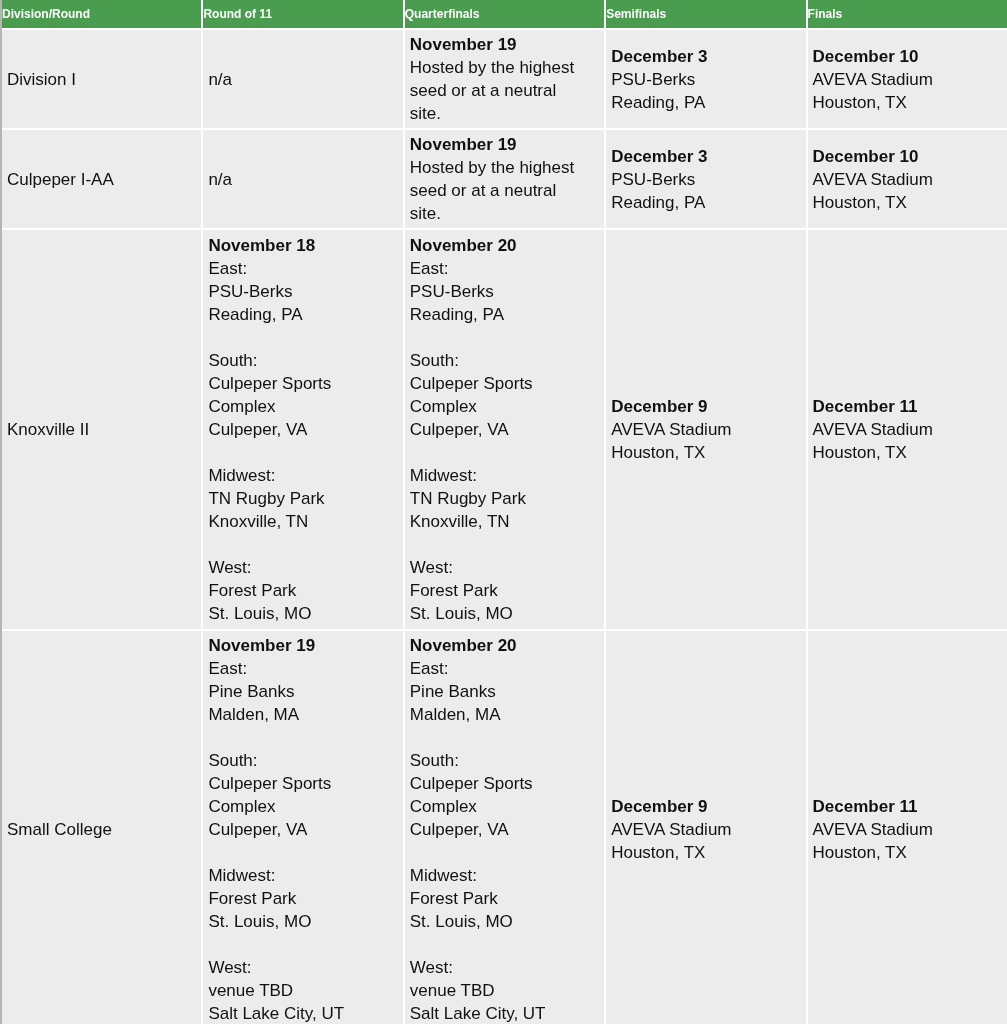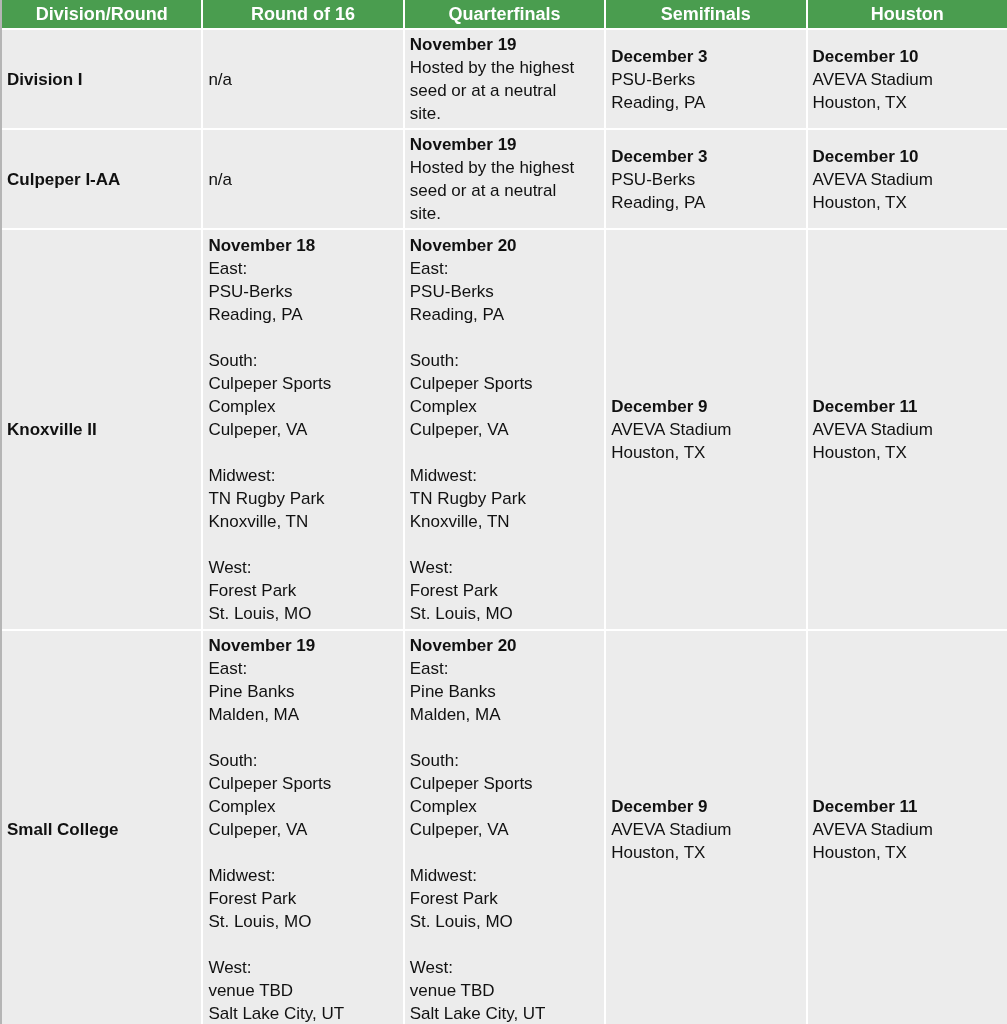--- a/index.html
+++ b/index.html
@@ -1,23 +1,23 @@
 <!DOCTYPE html>
 <html><head>
   <meta charset="utf-8">
   <style>
     html, body { margin: 0; padding: 0; background: #ffffff; }
     body { width: 1007px; height: 1024px; overflow: hidden; }
     .wrap { position: absolute; left: 0; top: 0; width: 1007px; height: 1024px; border-left: 2px solid #b5b5b5; box-sizing: border-box; background: #ffffff; }
     table { border-collapse: separate; border-spacing: 2px 2px; margin: -2px 0 0 -2px; width: 1009px; table-layout: fixed; font-family: "Liberation Sans", sans-serif; font-size: 17px; color: #111; }
     col.c1 { width: 199px; }
     col.c2, col.c3, col.c4, col.c5 { width: 199px; }
-    th { background: #4a9d4f; color: #ffffff; font-weight: bold; font-size: 18px; height: 28px; padding: 0; text-align: center; vertical-align: middle; }
+    th { background: #4a9d4f; color: #ffffff; font-weight: bold; font-size: 12px; height: 28px; padding: 0; text-align: left; vertical-align: middle; }
     td { background: #ececec; vertical-align: middle; padding: 2px 5px; line-height: 23px; }
-    td.rowhead { font-weight: bold; }
+    td.rowhead { font-weight: normal; }
     .date { font-weight: bold; display: block; }
     .line { display: block; }
     .gap { display: block; height: 23px; }
     tr.r1 td, tr.r2 td { height: 94px; }
     tr.r3 td { height: 395px; margin-top: 48px; }
     tr.r4 td { height: 393px; }
   </style>
 </head>
 <body>
 
@@ -26,24 +26,24 @@
     <colgroup>
         <col class="c1">
         <col class="c2">
         <col class="c3">
         <col class="c4">
         <col class="c5">
       </colgroup>
     <thead>
       <tr>
         <th>Division/Round</th>
-        <th>Round of 16</th>
+        <th>Round of 11</th>
         <th>Quarterfinals</th>
         <th>Semifinals</th>
-        <th>Houston</th>
+        <th>Finals</th>
       </tr>
     </thead>
     <tbody>
 
       <tr class="r1">
         <td class="rowhead">Division I</td>
         <td>n/a</td>
         <td>
           <span class="date">November 19</span>
           <span class="line">Hosted by the highest</span>

